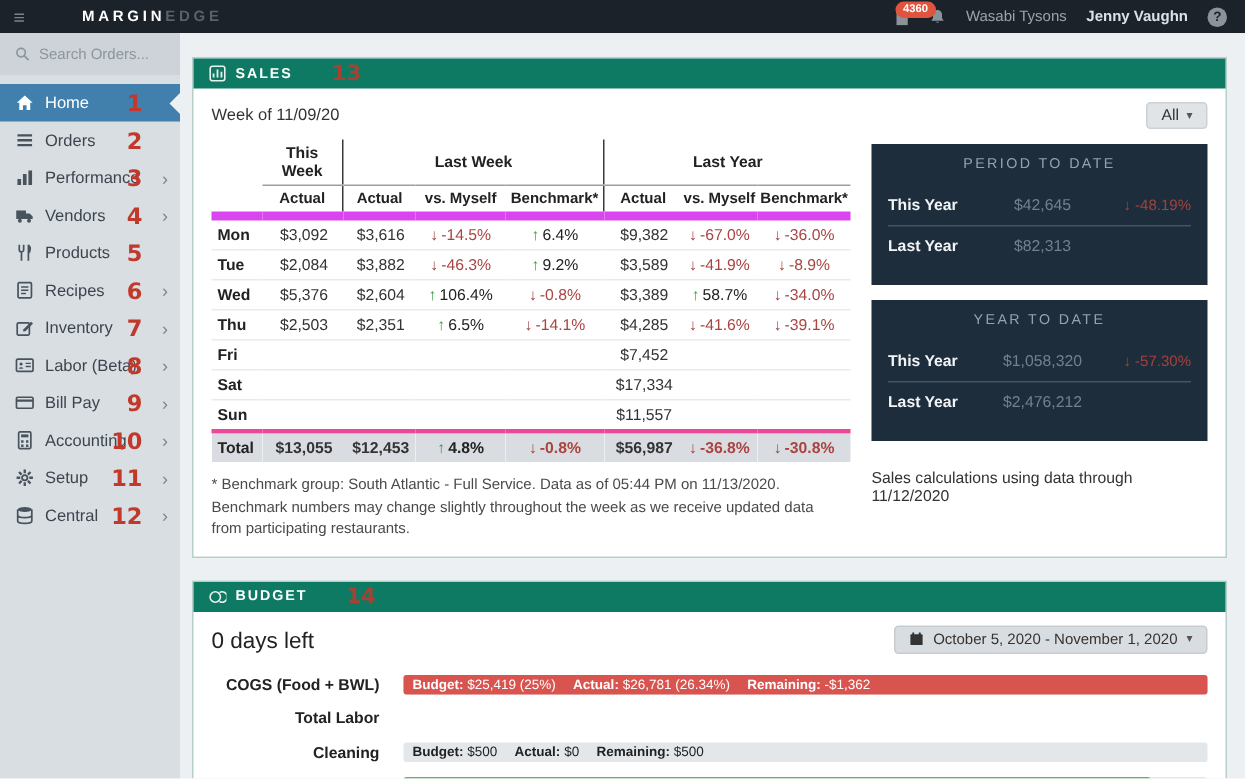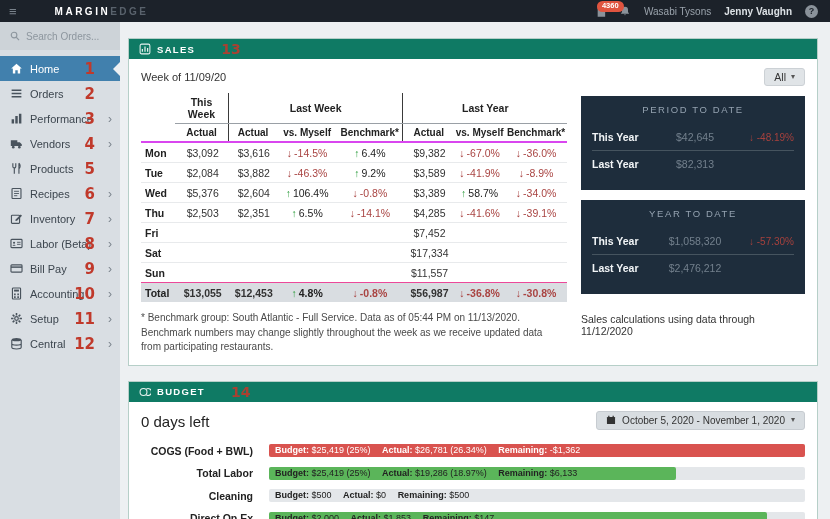--- a/index.html
+++ b/index.html
@@ -48,29 +48,29 @@
   .ph-annot{margin-left:26px;color:var(--annotation-red,#c0392b);font-weight:bold;font-size:14px;
     font-family:"DejaVu Sans",sans-serif;opacity:.88}
   
   .sales-body{display:flex;padding:9px 12px 10px;gap:14px}
   .sales-left{flex:1;min-width:0}
   .week-label{font-size:11px;color:#333;margin:3px 0 10px}
   table.sales-table{width:100%;border-collapse:collapse;font-size:10.5px;table-layout:fixed}
   .sales-table th{font-weight:bold;color:#222;padding:3px 1px;text-align:center}
   .sales-table tr.grp th.g{border-bottom:1px solid #9aa0a6;font-size:10.5px}
   .sales-table .sep{border-left:1px solid #3a3a3a}
-  .sales-table tr.sub th{border-bottom:2px solid #d946ef;font-size:10px}
+  .sales-table tr.sub th{border-bottom:6px solid #d946ef;font-size:10px}
   .sales-table td{padding:3.5px 1px;text-align:center;color:#333;border-top:1px solid #e8eaec;
     white-space:nowrap;overflow:hidden}
   .sales-table tbody tr:first-child td{border-top:none}
   .sales-table td.day{text-align:left;font-weight:bold;color:#222;padding-left:4px}
   .sales-table .arr{margin-right:2px;font-weight:bold}
   .sales-table .pos{color:#222}.sales-table .pos .arr{color:var(--pos-green,#2e9e3e)}
   .sales-table .neg{color:var(--neg-red,#a94442)}.sales-table .neg .arr{color:var(--neg-red,#a94442)}
-  .sales-table tr.total-row td{background:#d9dde1;font-weight:bold;border-top:1px solid #ec4899}
+  .sales-table tr.total-row td{background:#d9dde1;font-weight:bold;border-top:3px solid #ec4899}
   .footnote{font-size:10px;color:#4a4a4a;line-height:1.45;margin-top:9px;padding-right:8px}
   .sales-right{width:224px;flex:none;display:flex;flex-direction:column}
   .filter-btn{align-self:flex-end;background:#e0e4e7;border:1px solid #ccd1d5;border-radius:3px;
     font-size:10.5px;color:#333;padding:2px 9px;margin-bottom:10px;display:flex;align-items:center;gap:5px;cursor:pointer}
   .caret{font-size:8px;color:#555;line-height:1}
   .dark-panel{background:var(--dark-panel,#1e2d3c);color:#fff;padding-bottom:13px;margin-bottom:10px}
   .dp-title{text-align:center;font-size:9.5px;letter-spacing:1.6px;color:#94a2b0;padding:8px 0 9px}
   .dp-row{display:flex;align-items:center;margin:0 11px;height:26px;font-size:10.5px}
   .dp-row.first{border-bottom:1px solid #46545f}
   .dp-label{width:60px;font-weight:bold;color:#f2f5f7}
@@ -495,28 +495,20 @@
             <div class="b-text">
               <span class="b-k">Budget:</span> <span>$25,419 (25%)</span>
               <span class="b-k b-gap">Actual:</span> <span>$26,781 (26.34%)</span>
               <span class="b-k b-gap">Remaining:</span> <span>-$1,362</span>
             </div>
           </div>
         </div>
 
         <div class="b-row">
           <div class="b-label">Total Labor</div>
-          <div class="b-track good">
-            <div class="b-fill" style="width: 76%;"></div>
-            <div class="b-text">
-              <span class="b-k">Budget:</span> <span>$25,419 (25%)</span>
-              <span class="b-k b-gap">Actual:</span> <span>$19,286 (18.97%)</span>
-              <span class="b-k b-gap">Remaining:</span> <span>$6,133</span>
-            </div>
-          </div>
         </div>
 
         <div class="b-row">
           <div class="b-label">Cleaning</div>
           <div class="b-track none">
 
             <div class="b-text">
               <span class="b-k">Budget:</span> <span>$500</span>
               <span class="b-k b-gap">Actual:</span> <span>$0</span>
               <span class="b-k b-gap">Remaining:</span> <span>$500</span>

